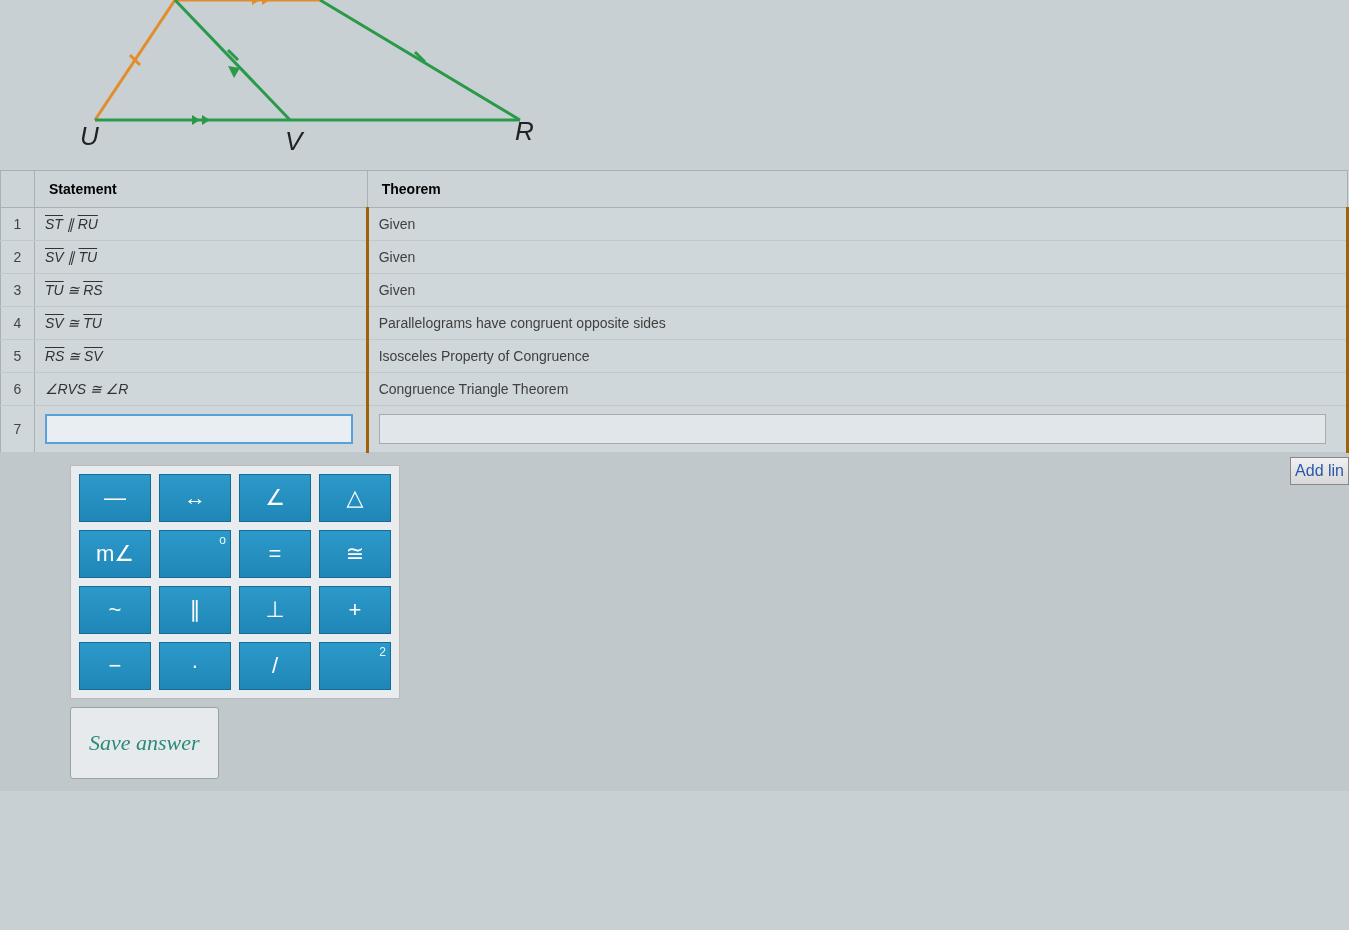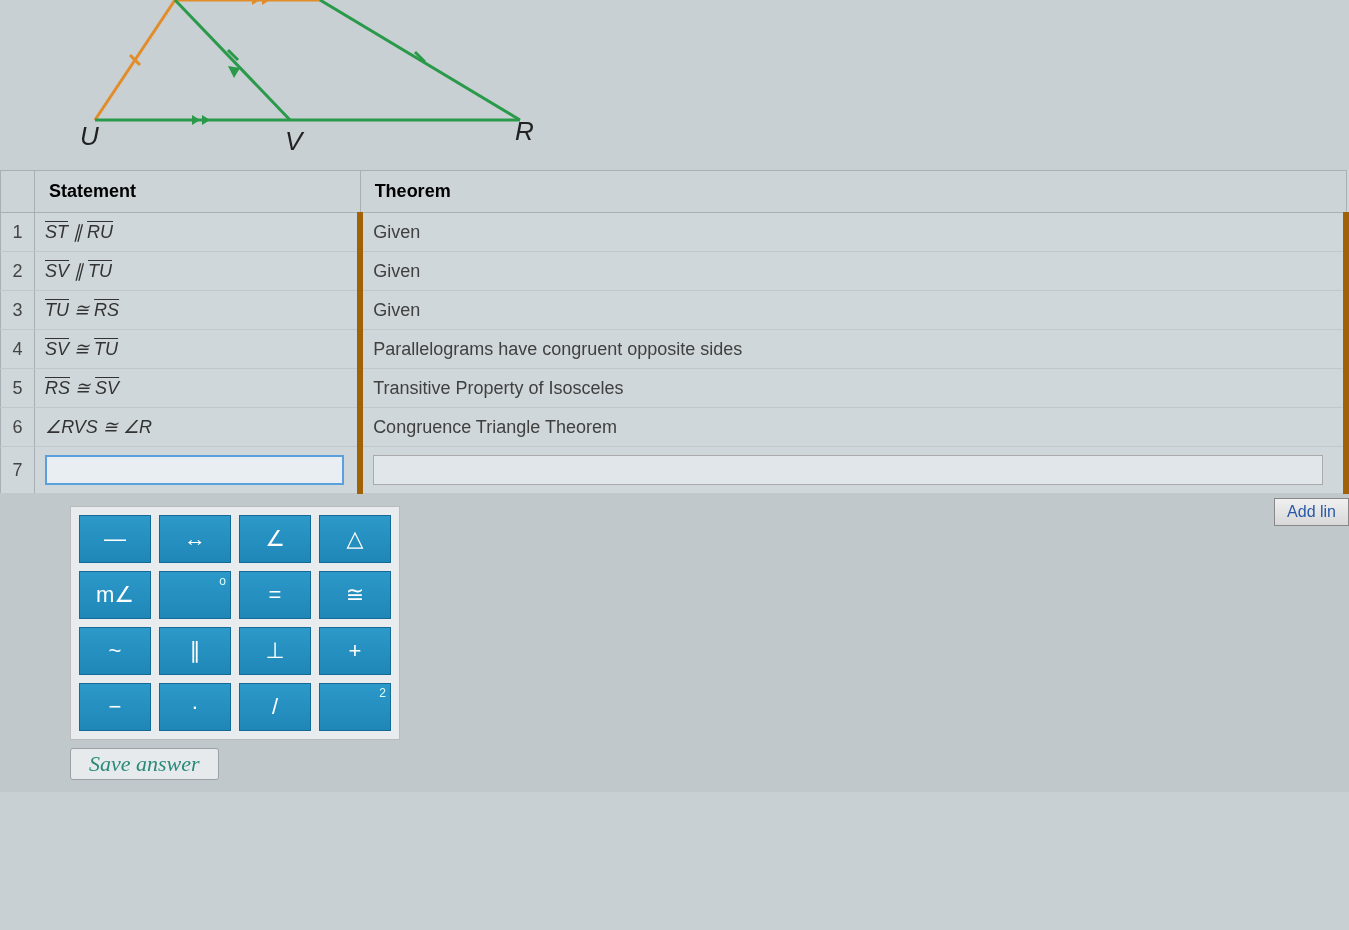--- a/index.html
+++ b/index.html
@@ -13,33 +13,33 @@
   }
   .diagram-area {
     padding: 0 0 20px 60px;
     height: 170px;
     position: relative;
   }
   .proof-table {
     border-collapse: collapse;
     width: 100%;
     background: #d0d7da;
-    font-size: 18px;
+    font-size: 14px;
     padding-left: 38px;
   }
   .proof-table th {
     text-align: left;
     font-weight: bold;
     padding: 10px 14px;
     border: 1px solid #a8b0b4;
     background: #cdd4d8;
   }
   .proof-table td {
     padding: 8px 10px;
-    border-right: 6px solid #a16207;
+    border-right: 3px solid #a16207;
     border-bottom: 1px solid #c0c8cc;
     font-style: italic;
     color: #333;
     vertical-align: middle;
   }
   .proof-table td.num {
     width: 30px;
     text-align: center;
     font-style: normal;
     color: #444;
@@ -92,36 +92,36 @@
   }
   .key .corner {
     position: absolute;
     top: 2px;
     right: 4px;
     font-size: 12px;
     color: #dff;
   }
   .save-btn {
     margin-top: 8px;
-    padding: 2px 18px;
+    padding: 22px 18px;
     background: #e6eaec;
     border: 1px solid #9aa0a4;
     color: #2a8a7a;
     font-family: "Times New Roman", serif;
     font-style: italic;
     font-size: 22px;
     border-radius: 3px;
     cursor: pointer;
   }
   .addline-btn {
     position: absolute;
     right: 0;
     background: linear-gradient(#f0f0f0,#d8d8d8);
     border: 1px solid #888;
-    padding: 4px 12px;
+    padding: 4px 4px;
     font-size: 16px;
     color: #2a58a8;
     cursor: pointer;
   }
 </style>
 </head>
 <body>
 
 <div class="diagram-area">
   <svg width="520" height="160" viewBox="0 0 520 160">
@@ -183,21 +183,21 @@
         <td class="reason">Given</td>
       </tr>
       <tr>
         <td class="num">4</td>
         <td class="stmt-cell"><span class="overline">SV</span>  ≅  <span class="overline">TU</span></td>
         <td class="reason">Parallelograms have congruent opposite sides</td>
       </tr>
       <tr>
         <td class="num">5</td>
         <td class="stmt-cell"><span class="overline">RS</span>  ≅  <span class="overline">SV</span></td>
-        <td class="reason">Transitive Property of Isosceles</td>
+        <td class="reason">Isosceles Property of Congruence</td>
       </tr>
       <tr>
         <td class="num">6</td>
         <td class="stmt-cell">∠RVS  ≅  ∠R</td>
         <td class="reason">Congruence Triangle Theorem</td>
       </tr>
       <tr>
         <td class="num">7</td>
         <td>
           <div class="input-field"></div>

